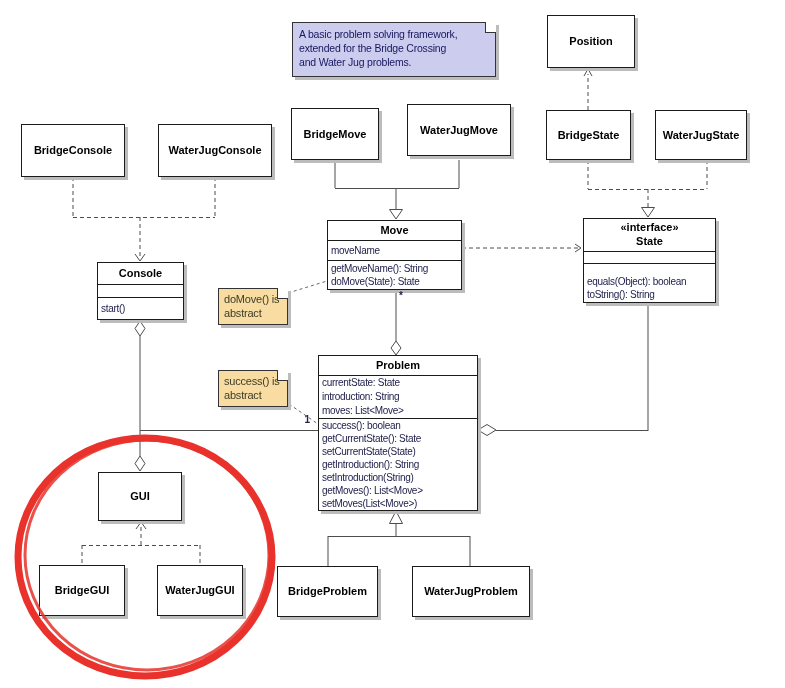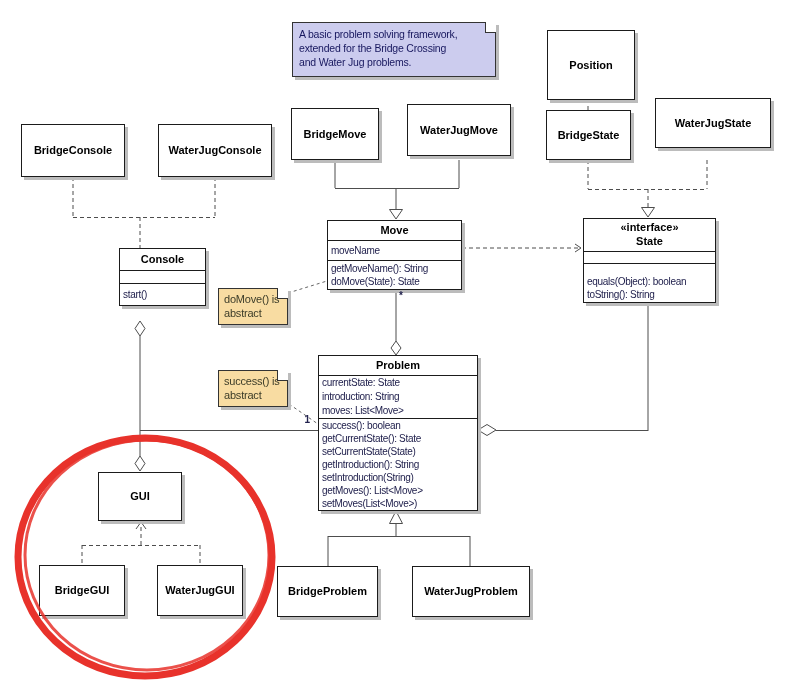--- a/index.html
+++ b/index.html
@@ -111,21 +111,21 @@
     <div class="note-line">doMove() is</div>
     <div class="note-line">abstract</div>
   </div>
 
   <div class="note note-tan" style="left:218px;top:370px;width:70px;height:37px;padding:3px 5px;">
     <div class="ear"></div>
     <div class="note-line">success() is</div>
     <div class="note-line">abstract</div>
   </div>
 
-  <div class="uml-class simple" style="left:547px;top:30px;width:88px;height:70px;align-items:center;">
+  <div class="uml-class simple" style="left:547px;top:15px;width:88px;height:53px;align-items:center;">
     <div class="c-title">Position</div>
   </div>
 
   <div class="uml-class simple" style="left:21px;top:124px;width:104px;height:53px;">
     <div class="c-title">BridgeConsole</div>
   </div>
 
   <div class="uml-class simple" style="left:158px;top:124px;width:114px;height:53px;">
     <div class="c-title">WaterJugConsole</div>
   </div>
@@ -135,21 +135,21 @@
   </div>
 
   <div class="uml-class simple" style="left:407px;top:104px;width:104px;height:52px;">
     <div class="c-title">WaterJugMove</div>
   </div>
 
   <div class="uml-class simple" style="left:546px;top:110px;width:85px;height:50px;">
     <div class="c-title">BridgeState</div>
   </div>
 
-  <div class="uml-class simple" style="left:655px;top:98px;width:116px;height:50px;">
+  <div class="uml-class simple" style="left:655px;top:110px;width:92px;height:50px;">
     <div class="c-title">WaterJugState</div>
   </div>
 
   <div class="uml-class" style="left:327px;top:220px;width:135px;">
     <div class="c-title tight">Move</div>
     <div class="c-attrs" style="padding:3px 3px;">
       <div class="row">moveName</div>
     </div>
     <div class="c-methods">
       <div class="row">getMoveName(): String</div>
@@ -162,21 +162,21 @@
       <div class="c-stereo">«interface»</div>
       <div class="c-title" style="padding:0;">State</div>
     </div>
     <div class="c-empty" style="height:11px;"></div>
     <div class="c-methods" style="padding:11px 3px 1px;">
       <div class="row">equals(Object): boolean</div>
       <div class="row">toString(): String</div>
     </div>
   </div>
 
-  <div class="uml-class" style="left:97px;top:248px;width:87px;margin-left:22px;">
+  <div class="uml-class" style="left:97px;top:262px;width:87px;">
     <div class="c-title">Console</div>
     <div class="c-empty"></div>
     <div class="c-methods" style="padding:4px 3px;">
       <div class="row">start()</div>
     </div>
   </div>
 
   <div class="uml-class" style="left:318px;top:355px;width:160px;">
     <div class="c-title tight">Problem</div>
     <div class="c-attrs" style="padding:0 3px;">

